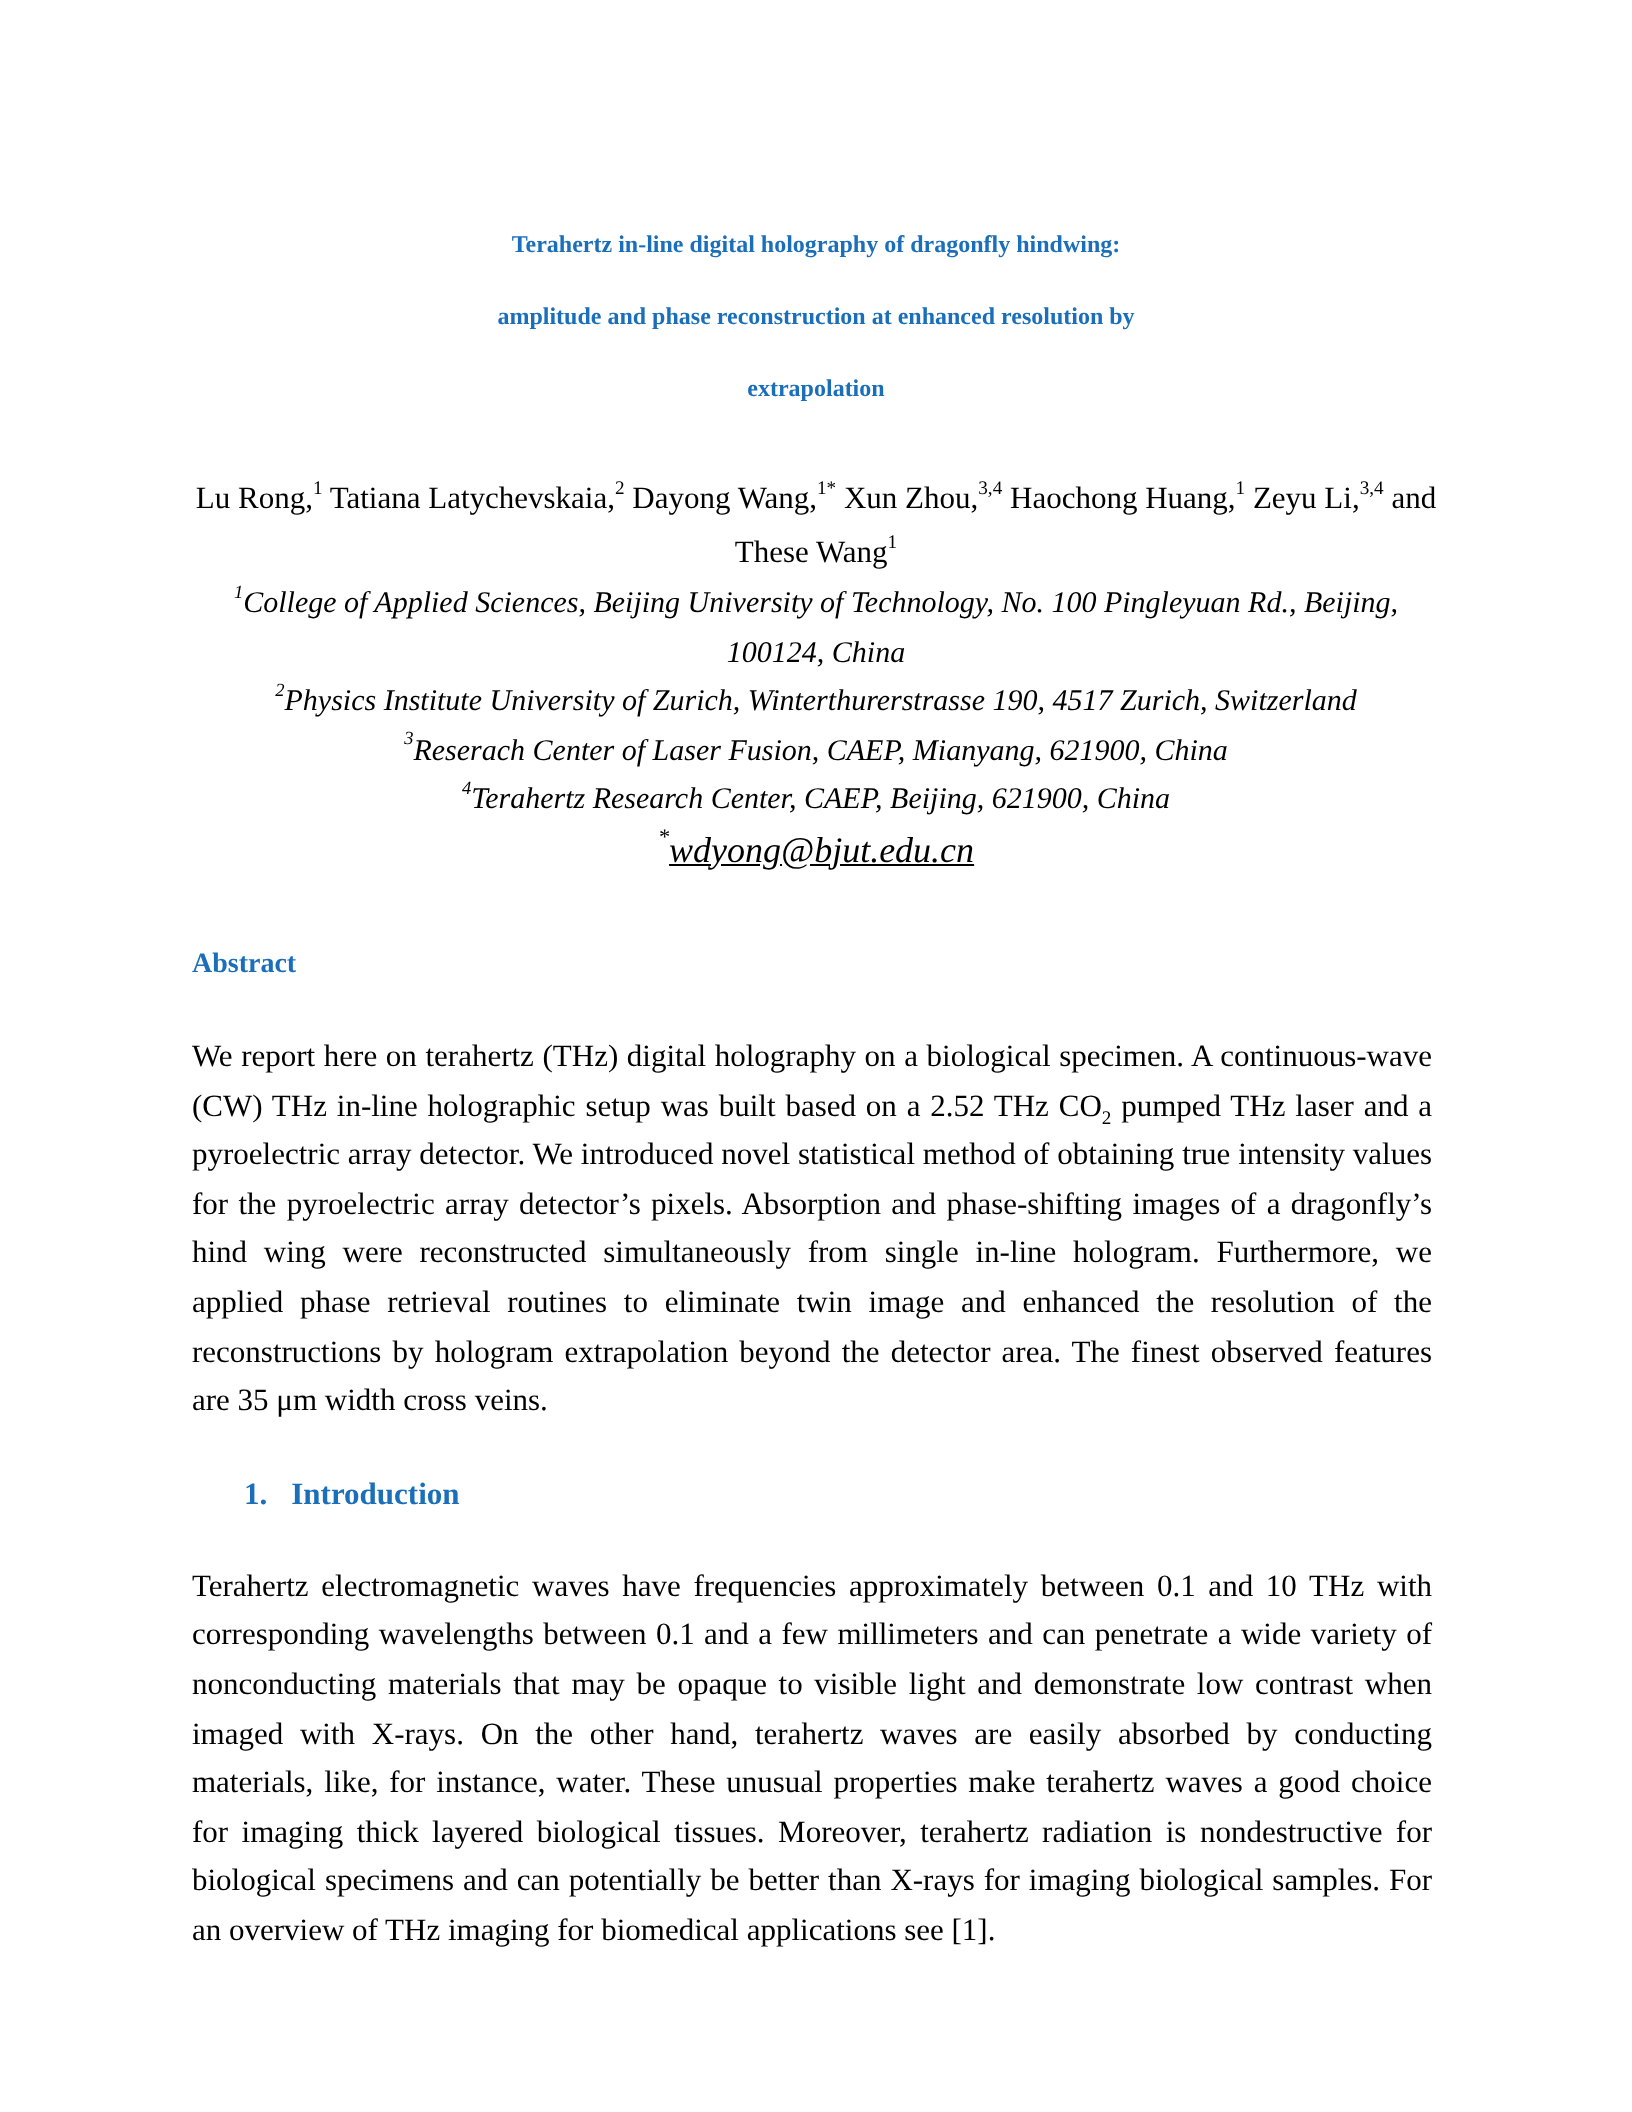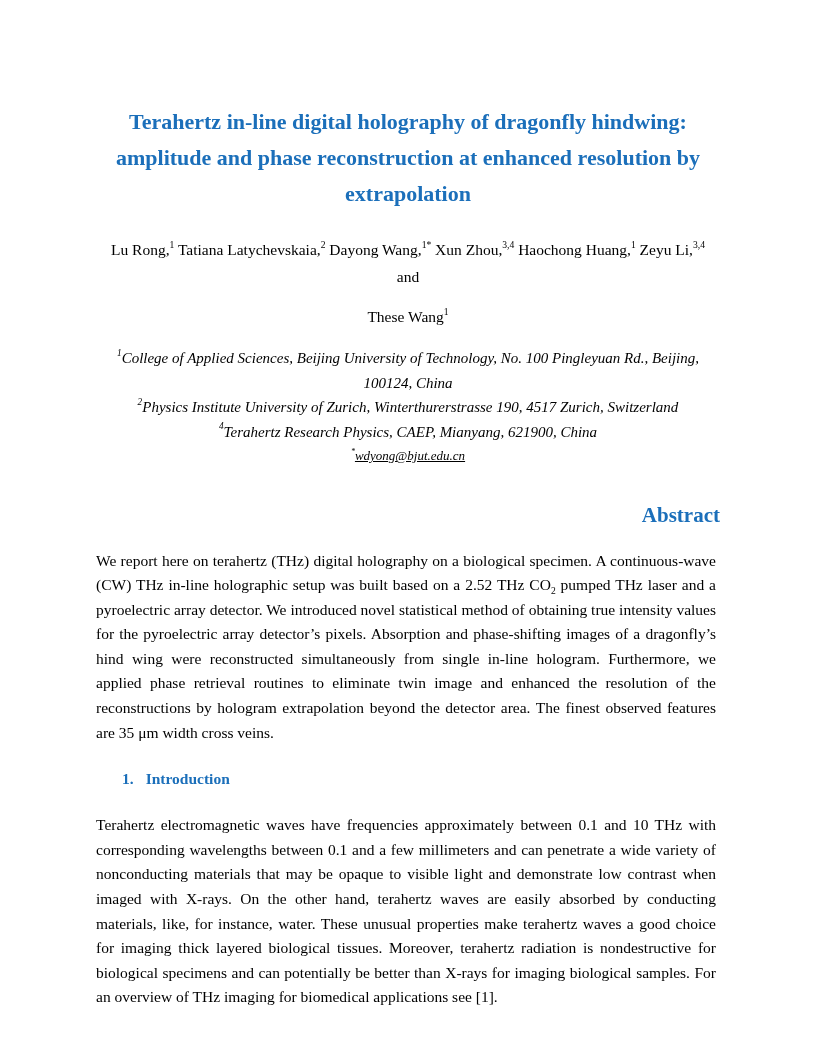--- a/index.html
+++ b/index.html
@@ -9,57 +9,56 @@
     color: #000000;
     box-sizing: border-box;
   }
   .page {
     box-sizing: border-box;
     width: 816px; height: 1056px;
     padding: 0 96px;
   }
   .title {
     margin: 104px 0 0 0;
-    font-size: 22px;
+    font-size: 12px;
     line-height: 36px;
     font-weight: bold;
     text-align: center;
     color: var(--accent, #1b6fba);
     white-space: pre-line;
   }
   .authors {
-    margin: 13px;
+    margin: 0;
     font-size: 15.5px;
     line-height: 27px;
     text-align: center;
   }
   .authors-block { margin-top: 24px; }
-  .affiliations { margin-top: 16px; }
+  .affiliations { }
   .affil {
     margin: 0;
     font-size: 15px;
     line-height: 24.5px;
     font-style: italic;
     text-align: center;
   }
   .email-line {
     margin: 0;
-    font-size: 13px;
+    font-size: 18px;
     line-height: 24.5px;
     font-style: italic;
     text-align: center;
   }
   .u { text-decoration: underline; }
   .heading {
     margin: 34px 0 12px 0;
-    font-size: 21px;
+    font-size: 14px;
     font-weight: bold;
     color: var(--accent, #1b6fba);
     line-height: 24px;
-    text-align: right;
   }
   .section-heading {
     margin: 22px 0 0 0;
     padding-left: 26px;
     font-size: 15.5px;
     font-weight: bold;
     color: var(--accent, #1b6fba);
     line-height: 24px;
     font-family: Liberation Serif, serif;
   }
@@ -94,21 +93,22 @@
 extrapolation</h1>
 
   <div class="authors-block">
     <p class="authors"><span>Lu Rong,</span><sup class="s">1</sup><span> Tatiana Latychevskaia,</span><sup class="s">2</sup><span> Dayong Wang,</span><sup class="s">1*</sup><span> Xun Zhou,</span><sup class="s">3,4</sup><span> Haochong Huang,</span><sup class="s">1</sup><span> Zeyu Li,</span><sup class="s">3,4</sup><span> and</span></p>
     <p class="authors"><span>These Wang</span><sup class="s">1</sup></p>
   </div>
 
   <div class="affiliations">
     <p class="affil"><sup class="s">1</sup><span>College of Applied Sciences, Beijing University of Technology, No. 100 Pingleyuan Rd., Beijing, 100124, China</span></p>
     <p class="affil"><sup class="s">2</sup><span>Physics Institute University of Zurich, Winterthurerstrasse 190, 4517 Zurich, Switzerland</span></p>
-    <p class="affil"><sup class="s">4</sup><span>Terahertz Research Physics, CAEP, Mianyang, 621900, China</span></p>
+    <p class="affil"><sup class="s">3</sup><span>Reserach Center of Laser Fusion, CAEP, Mianyang, 621900, China</span></p>
+    <p class="affil"><sup class="s">4</sup><span>Terahertz Research Center, CAEP, Beijing, 621900, China</span></p>
     <p class="email-line"><sup class="s">*</sup><span class="u">wdyong@bjut.edu.cn</span></p>
   </div>
 
   <h2 class="heading">Abstract</h2>
 
   <p class="body-par"><span>We report here on terahertz (THz) digital holography on a biological specimen. A continuous-wave (CW) THz in-line holographic setup was built based on a 2.52 THz CO</span><sub class="s">2</sub><span> pumped THz laser and a pyroelectric array detector. We introduced novel statistical method of obtaining true intensity values for the pyroelectric array detector’s pixels. Absorption and phase-shifting images of a dragonfly’s hind wing were reconstructed simultaneously from single in-line hologram. Furthermore, we applied phase retrieval routines to eliminate twin image and enhanced the resolution of the reconstructions by hologram extrapolation beyond the detector area. The finest observed features are 35 μm width cross veins.</span></p>
 
   <h2 class="section-heading"><span class="section-number">1.</span><span>Introduction</span></h2>
 
   <p class="body-par">Terahertz electromagnetic waves have frequencies approximately between 0.1 and 10 THz with corresponding wavelengths between 0.1 and a few millimeters and can penetrate a wide variety of nonconducting materials that may be opaque to visible light and demonstrate low contrast when imaged with X-rays. On the other hand, terahertz waves are easily absorbed by conducting materials, like, for instance, water. These unusual properties make terahertz waves a good choice for imaging thick layered biological tissues. Moreover, terahertz radiation is nondestructive for biological specimens and can potentially be better than X-rays for imaging biological samples. For an overview of THz imaging for biomedical applications see [1].</p>

